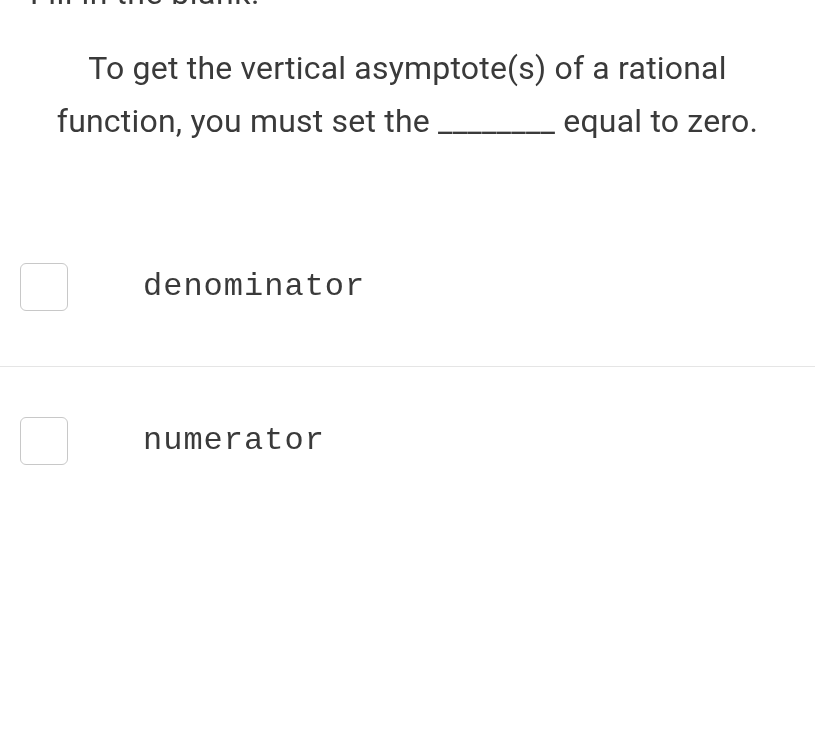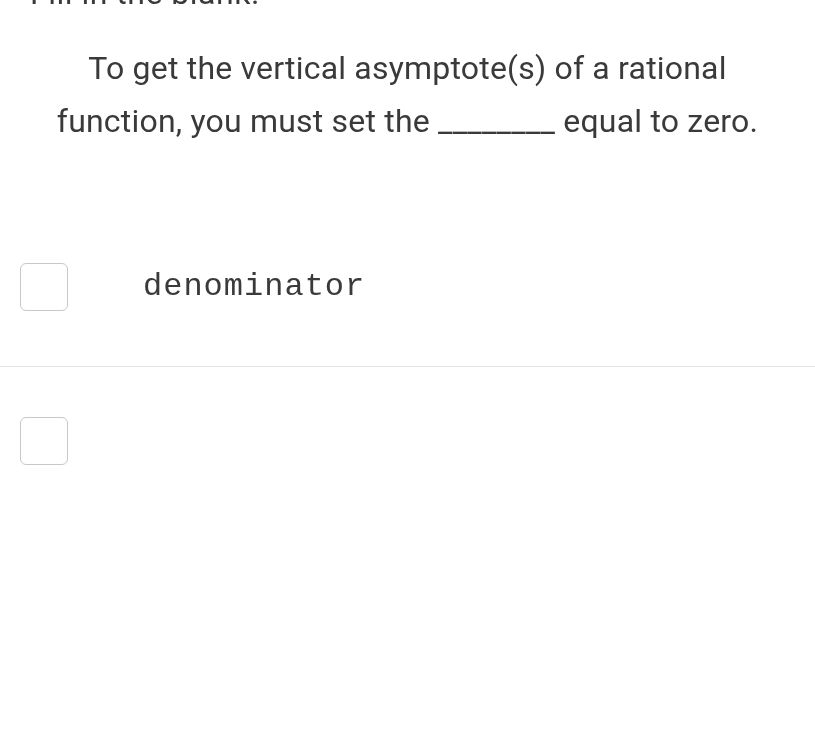--- a/index.html
+++ b/index.html
@@ -78,15 +78,16 @@
   <div class="options">
     <div class="option-row">
       <div class="checkbox"></div>
       <span class="option-label">denominator</span>
     </div>
 
     <div class="divider"></div>
 
     <div class="option-row">
       <div class="checkbox"></div>
+      <span class="option-label">numerator</span>
     </div>
   </div>
 </div>
 
 </body></html>

